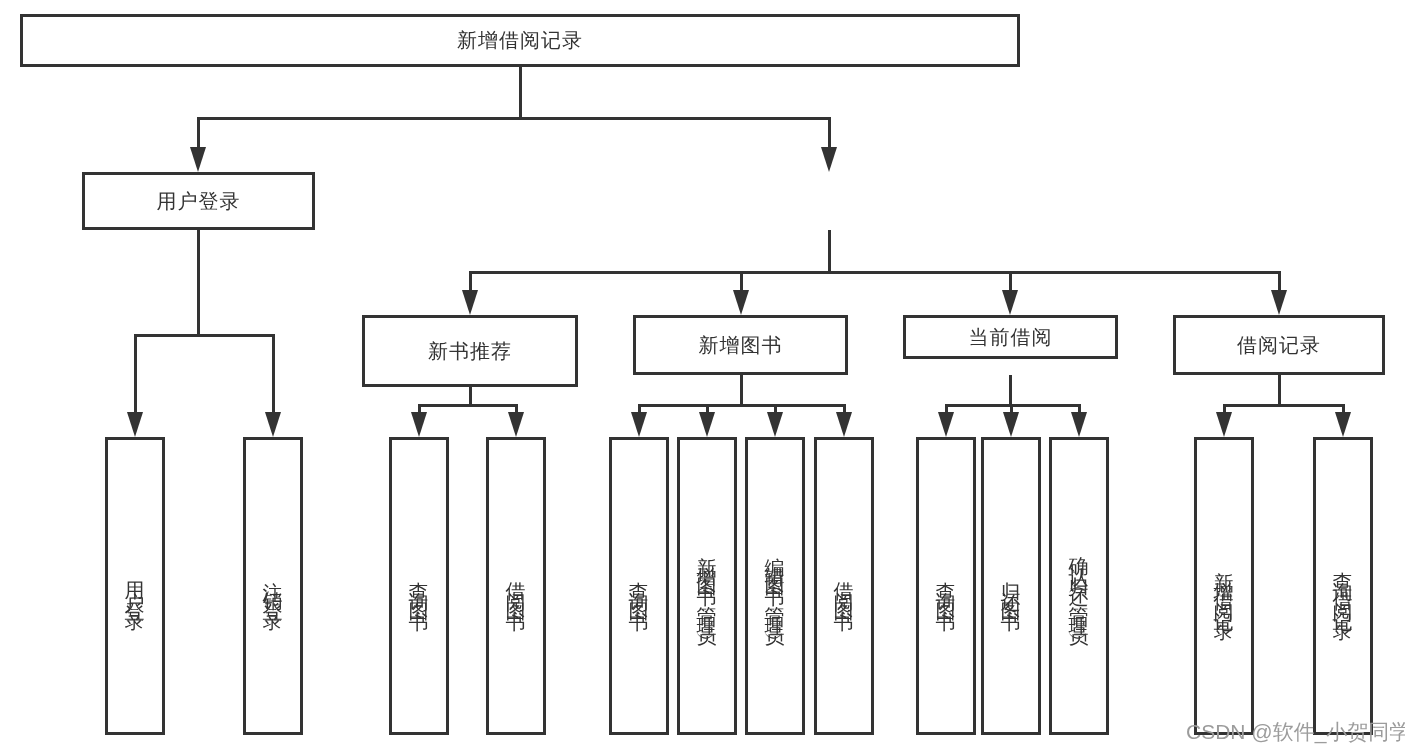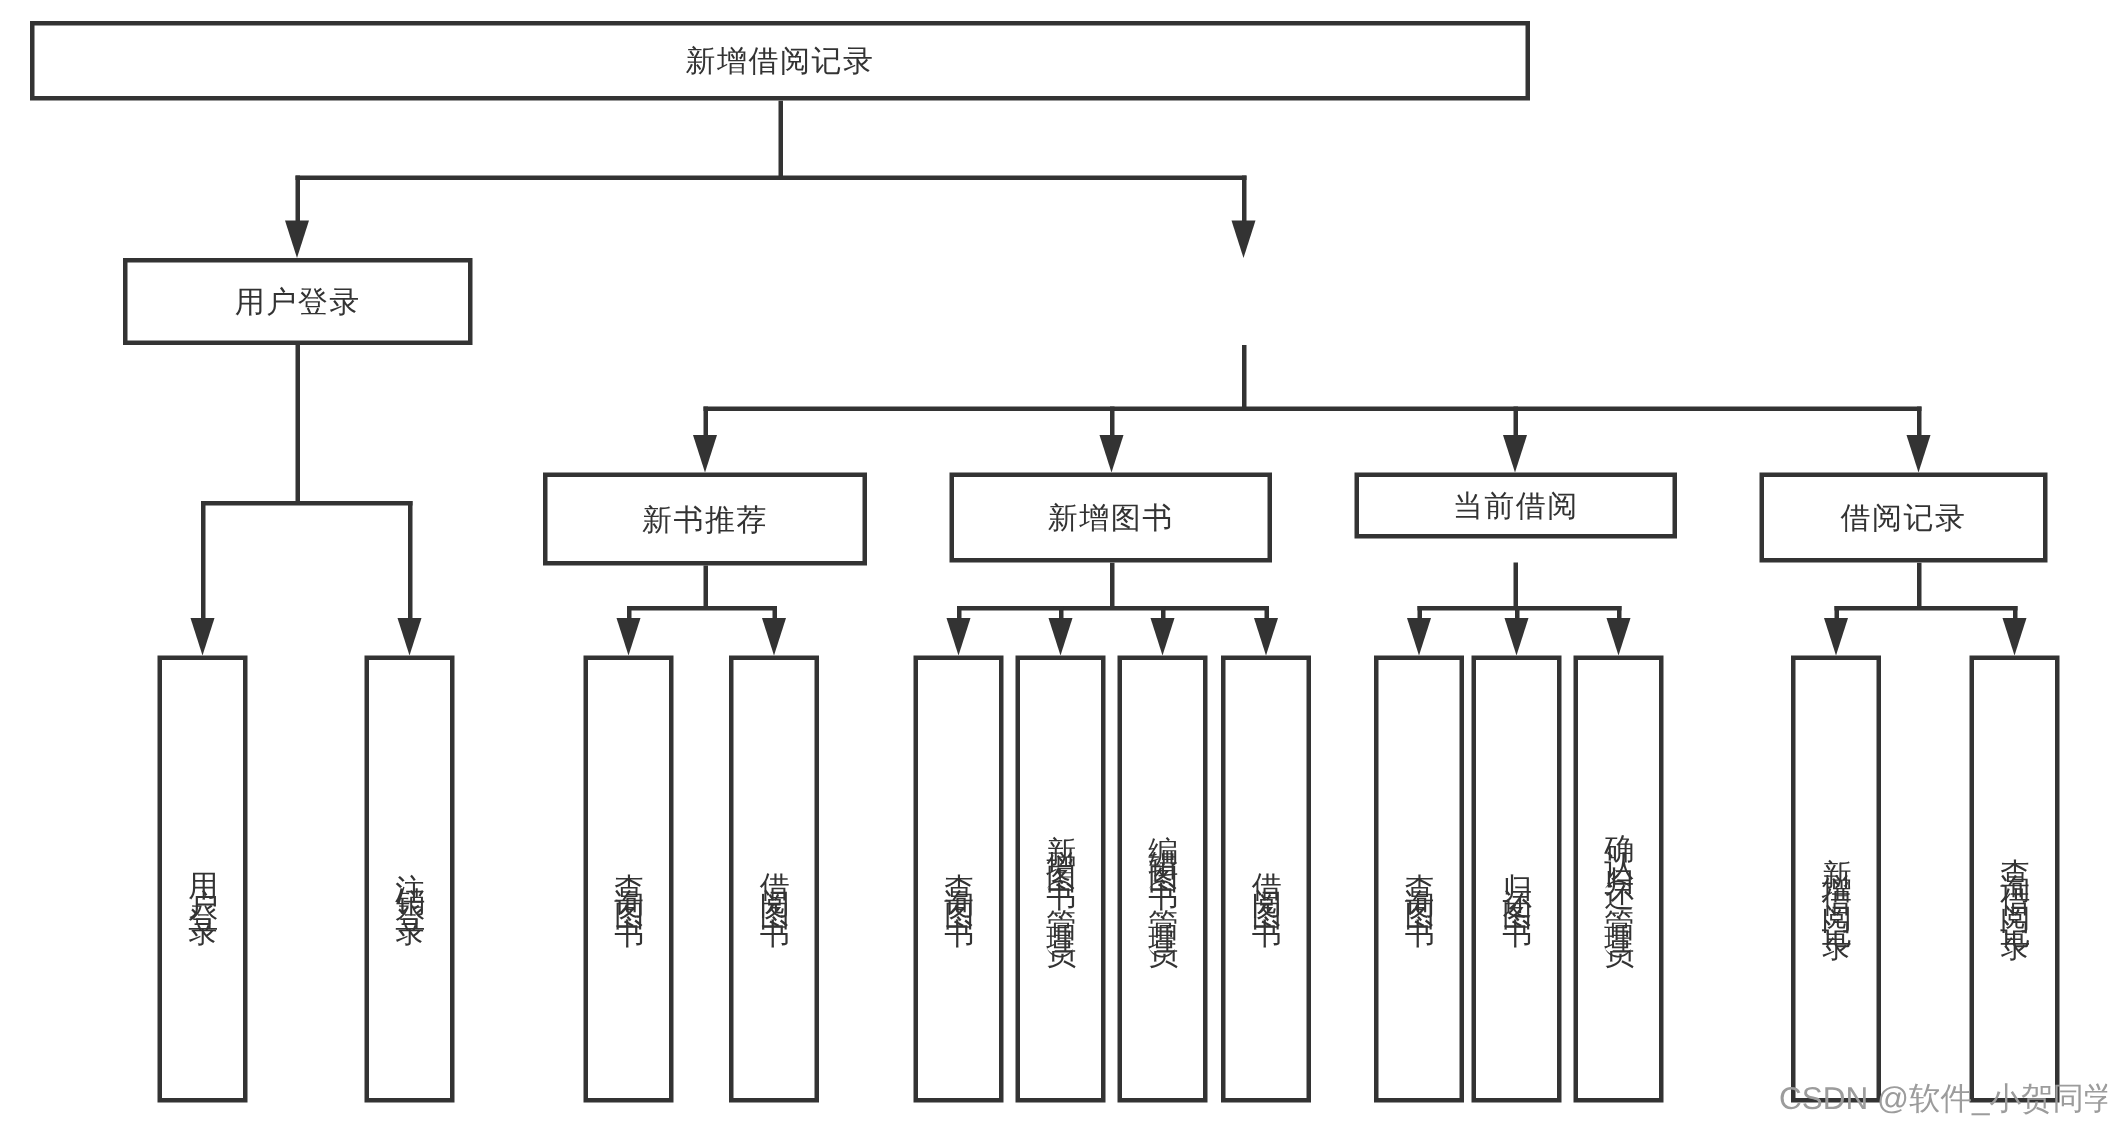--- a/index.html
+++ b/index.html
@@ -55,24 +55,24 @@
 </style>
 </head>
 <body>
 
 <div id="canvas">
 
   <div class="node hnode" style="left:20px;top:14px;width:1000px;height:53px">新增借阅记录</div>
 
   <div class="node hnode" style="left:82px;top:172px;width:233px;height:58px">用户登录</div>
 
-  <div class="node hnode" style="left:362px;top:315px;width:216px;height:62px">新书推荐</div>
+  <div class="node hnode" style="left:362px;top:315px;width:216px;height:72px">新书推荐</div>
   <div class="node hnode" style="left:633px;top:315px;width:215px;height:60px">新增图书</div>
   <div class="node hnode" style="left:903px;top:315px;width:215px;height:44px">当前借阅</div>
-  <div class="node hnode" style="left:1173px;top:315px;width:192px;height:60px">借阅记录</div>
+  <div class="node hnode" style="left:1173px;top:315px;width:212px;height:60px">借阅记录</div>
 
   <div class="node leaf" style="left:105px;top:437px;width:60px;height:298px">用户登录</div>
   <div class="node leaf" style="left:243px;top:437px;width:60px;height:298px">注销登录</div>
 
   <div class="node leaf" style="left:389px;top:437px;width:60px;height:298px">查询图书</div>
   <div class="node leaf" style="left:486px;top:437px;width:60px;height:298px">借阅图书</div>
 
   <div class="node leaf" style="left:609px;top:437px;width:60px;height:298px">查询图书</div>
   <div class="node leaf" style="left:677px;top:437px;width:60px;height:298px">新增图书（管理员）</div>
   <div class="node leaf" style="left:745px;top:437px;width:60px;height:298px">编辑图书（管理员）</div>

